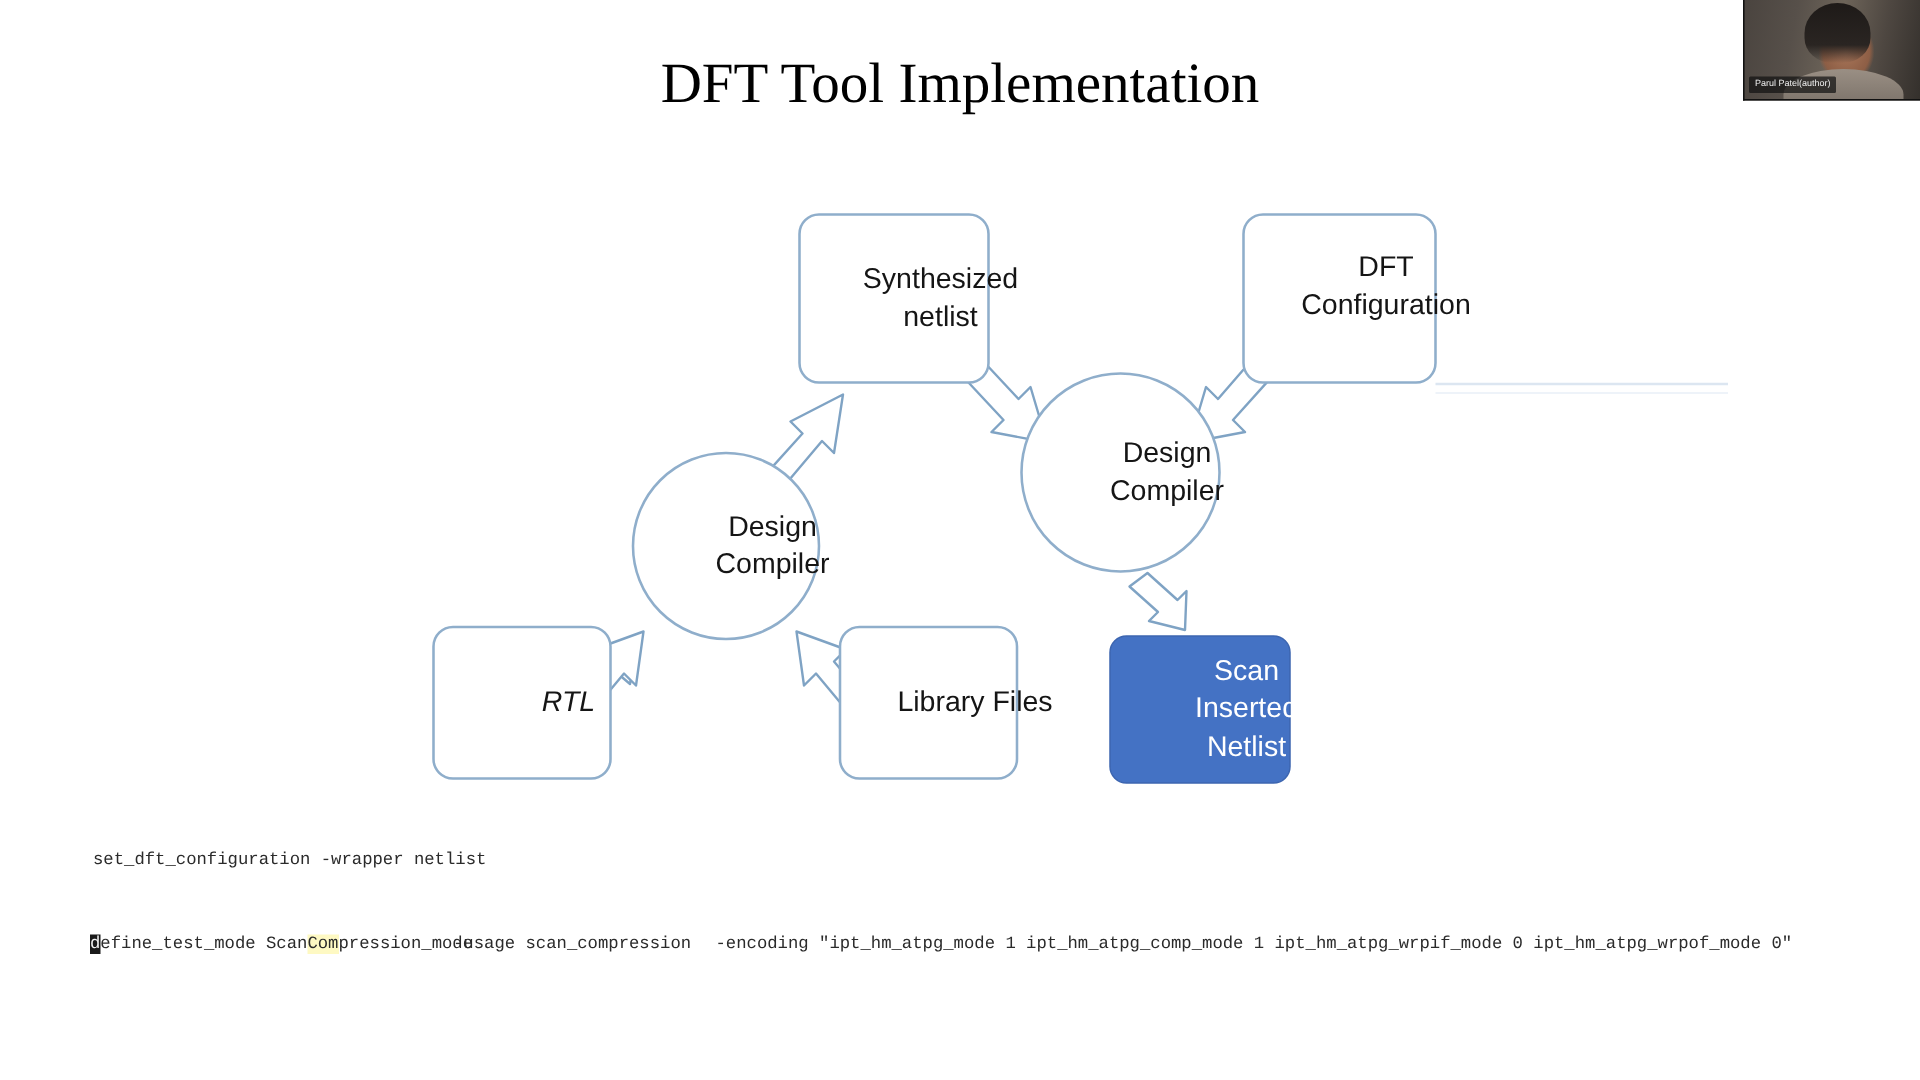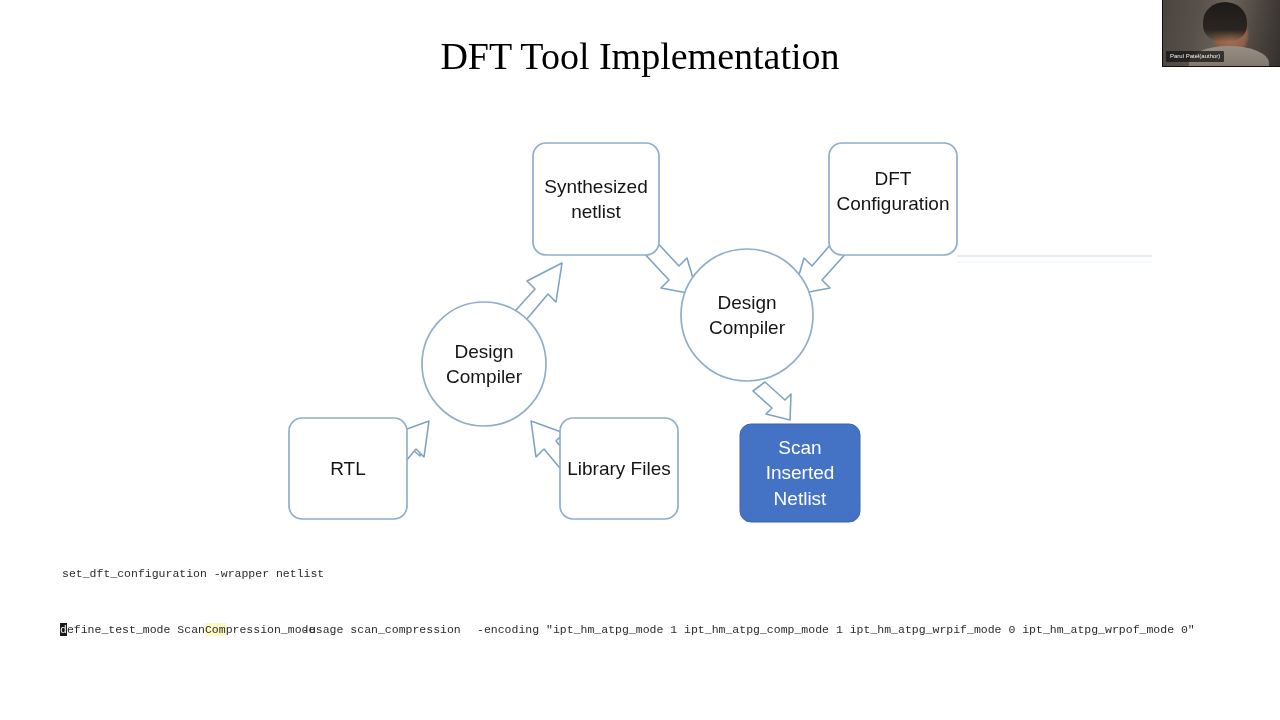--- a/index.html
+++ b/index.html
@@ -52,28 +52,29 @@
     display: flex;
     align-items: center;
     justify-content: center;
     text-align: center;
     font-family: "Liberation Sans", sans-serif;
     font-size: 19px;
     line-height: 1.32;
     color: #151515;
     pointer-events: none;
     white-space: pre-line;
+    margin-left: 31px;
   }
   .shape-label.on-blue { color: #ffffff; }
 
   #lbl-synth     { left: 533px; top: 143px; width: 126px; height: 112px; }
   #lbl-dftconf   { left: 829px; top: 143px; width: 128px; height: 96px; }
   #lbl-dc-left   { left: 422px; top: 302px; width: 124px; height: 124px; }
   #lbl-dc-right  { left: 682px; top: 250px; width: 130px; height: 130px; }
-  #lbl-rtl       { left: 289px; top: 418px; width: 118px; height: 101px; }
+  #lbl-rtl       { left: 289px; top: 418px; width: 118px; height: 101px; font-style: italic; }
   #lbl-lib       { left: 560px; top: 418px; width: 118px; height: 101px; }
   #lbl-scan      { left: 740px; top: 424px; width: 120px; height: 98px; }
 
   
   #code-block {
     position: absolute;
     left: 62px;
     top: 566px;
     width: 1180px;
     font-family: "Liberation Mono", "DejaVu Sans Mono", monospace;

